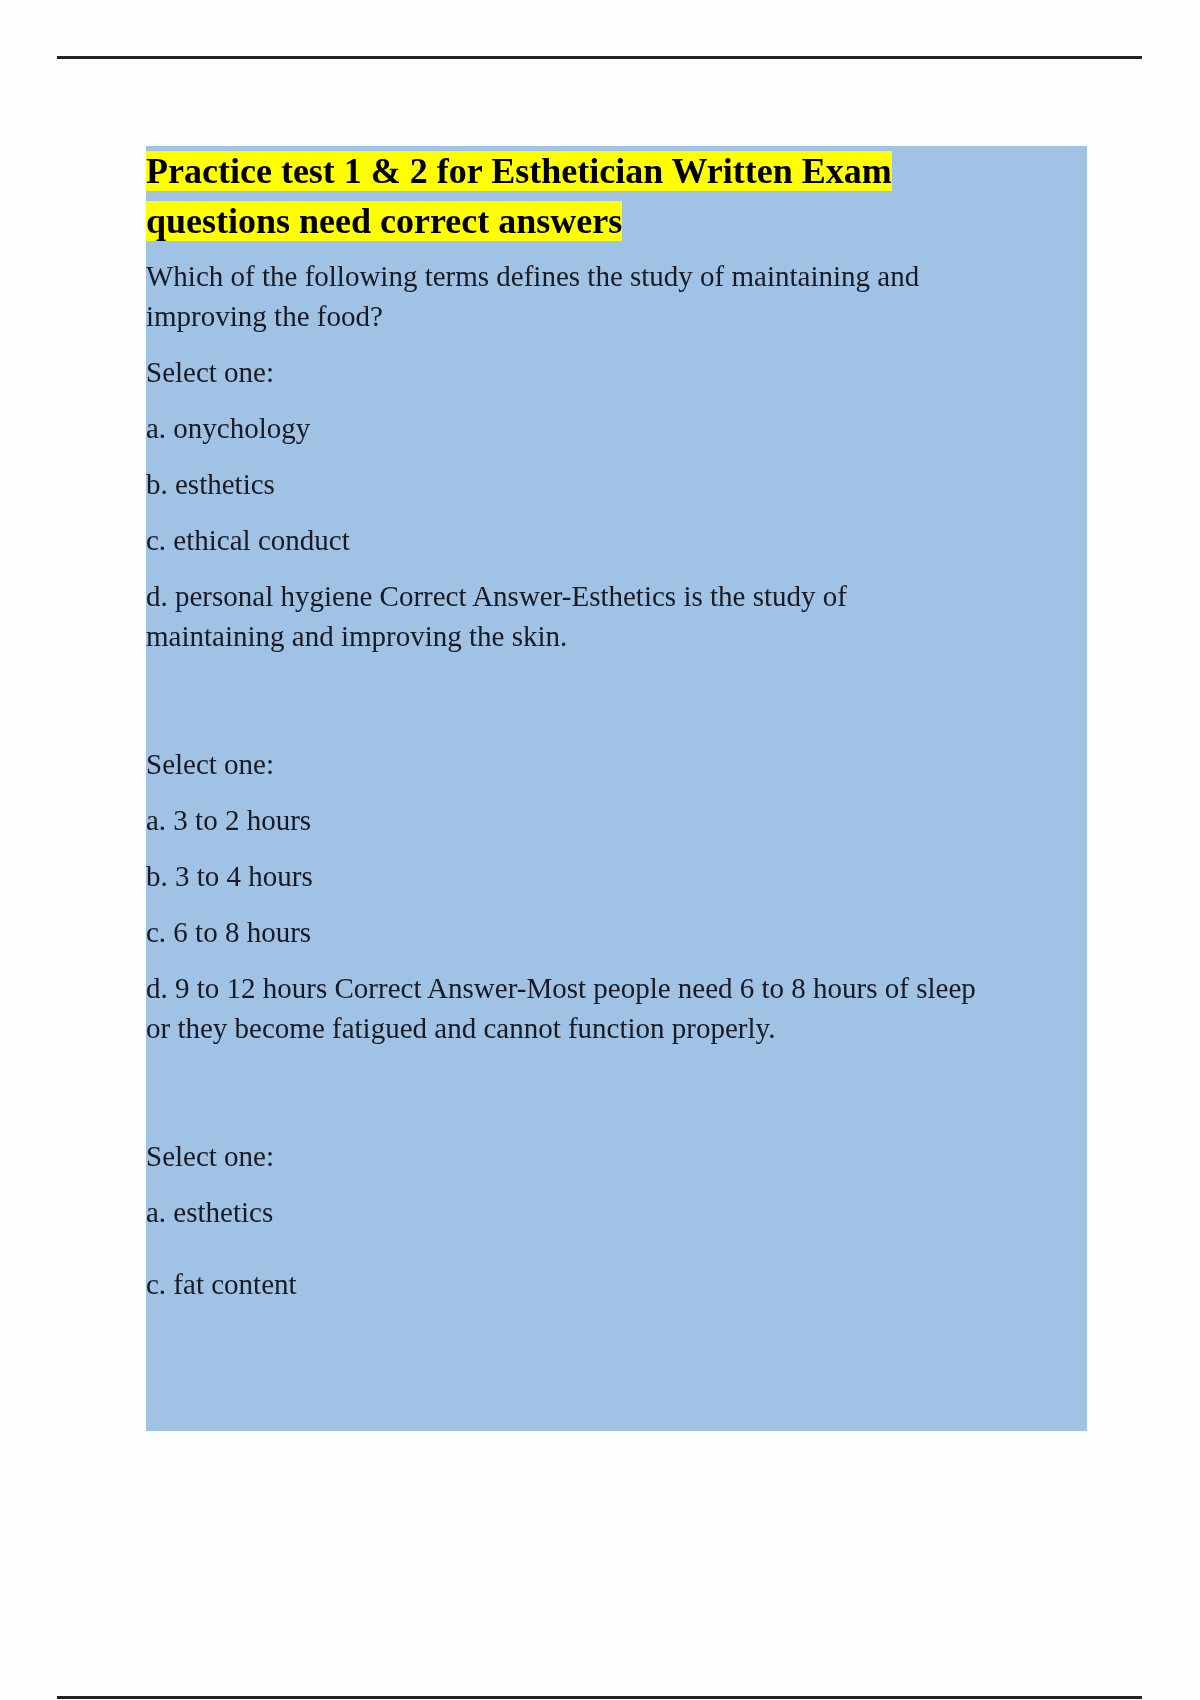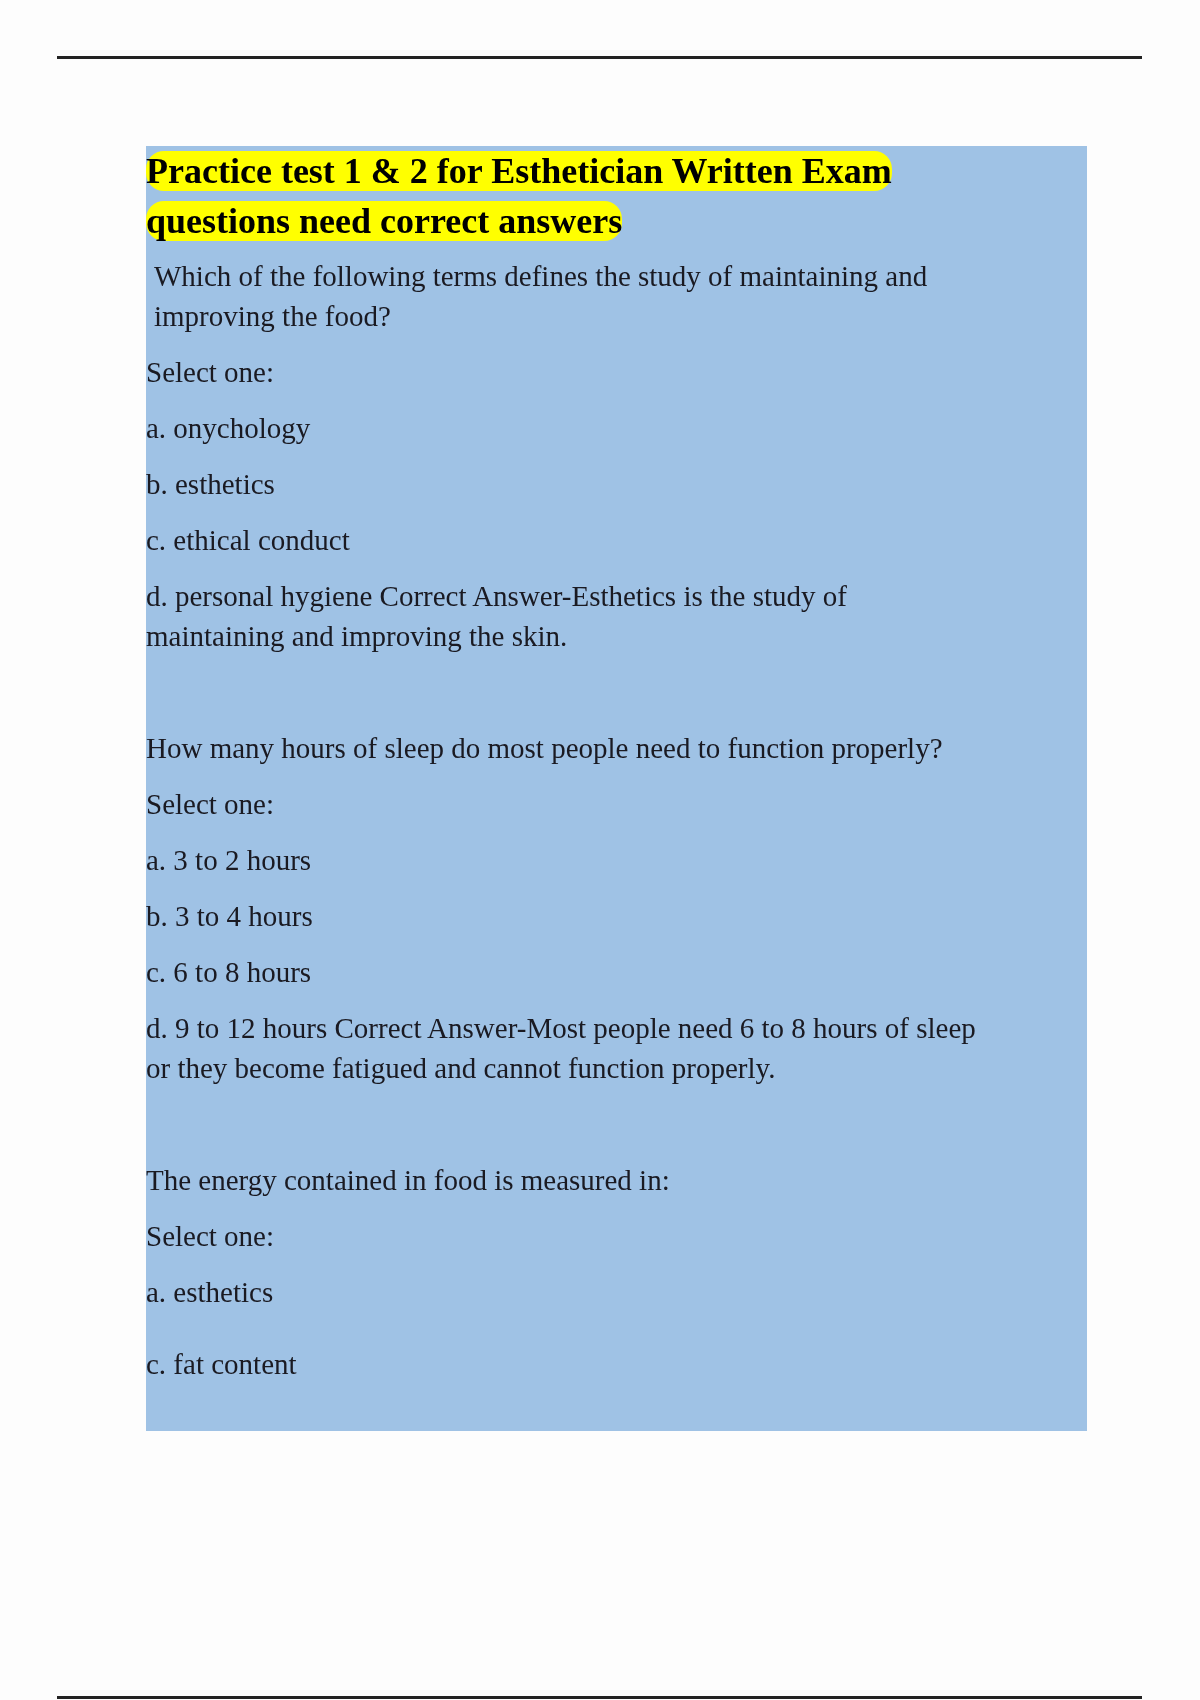--- a/index.html
+++ b/index.html
@@ -35,29 +35,28 @@
     }
     .title {
       margin: 0;
       font-weight: bold;
       font-size: 36px;
       line-height: 50px;
       color: #000000;
     }
     .title span {
       background: #ffff00;
-      border-radius: 18px;
     }
     .para {
       margin: 0;
       font-size: 29px;
       line-height: 40px;
       color: #1a1a22;
     }
-    .q1-text { margin-top: 10px; padding-left: 8px; }
+    .q1-text { margin-top: 10px; }
     .gap { height: 16px; }
     .blank { height: 72px; }
   </style>
 </head>
 <body>
 
 <div class="rule top"></div>
 
 <div class="content">
   <h1 class="title">
@@ -81,40 +80,38 @@
     <div class="gap"></div>
     <p class="para">
       <span>d. personal hygiene Correct Answer-Esthetics is the study of</span><br>
       <span>maintaining and improving the skin.</span>
     </p>
   </div>
 
   <div class="blank"></div>
 
   <div>
-    <p class="para">How many hours of sleep do most people need to function properly?</p>
     <div class="gap"></div>
     <p class="para">Select one:</p>
     <div class="gap"></div>
     <p class="para">a. 3 to 2 hours</p>
     <div class="gap"></div>
     <p class="para">b. 3 to 4 hours</p>
     <div class="gap"></div>
     <p class="para">c. 6 to 8 hours</p>
     <div class="gap"></div>
     <p class="para">
       <span>d. 9 to 12 hours Correct Answer-Most people need 6 to 8 hours of sleep</span><br>
       <span>or they become fatigued and cannot function properly.</span>
     </p>
   </div>
 
   <div class="blank"></div>
 
   <div>
-    <p class="para">The energy contained in food is measured in:</p>
     <div class="gap"></div>
     <p class="para">Select one:</p>
     <div class="gap"></div>
     <p class="para">a. esthetics</p>
     <div class="gap"></div>
     <div class="gap"></div>
     <p class="para">c. fat content</p>
   </div>
 </div>
 

